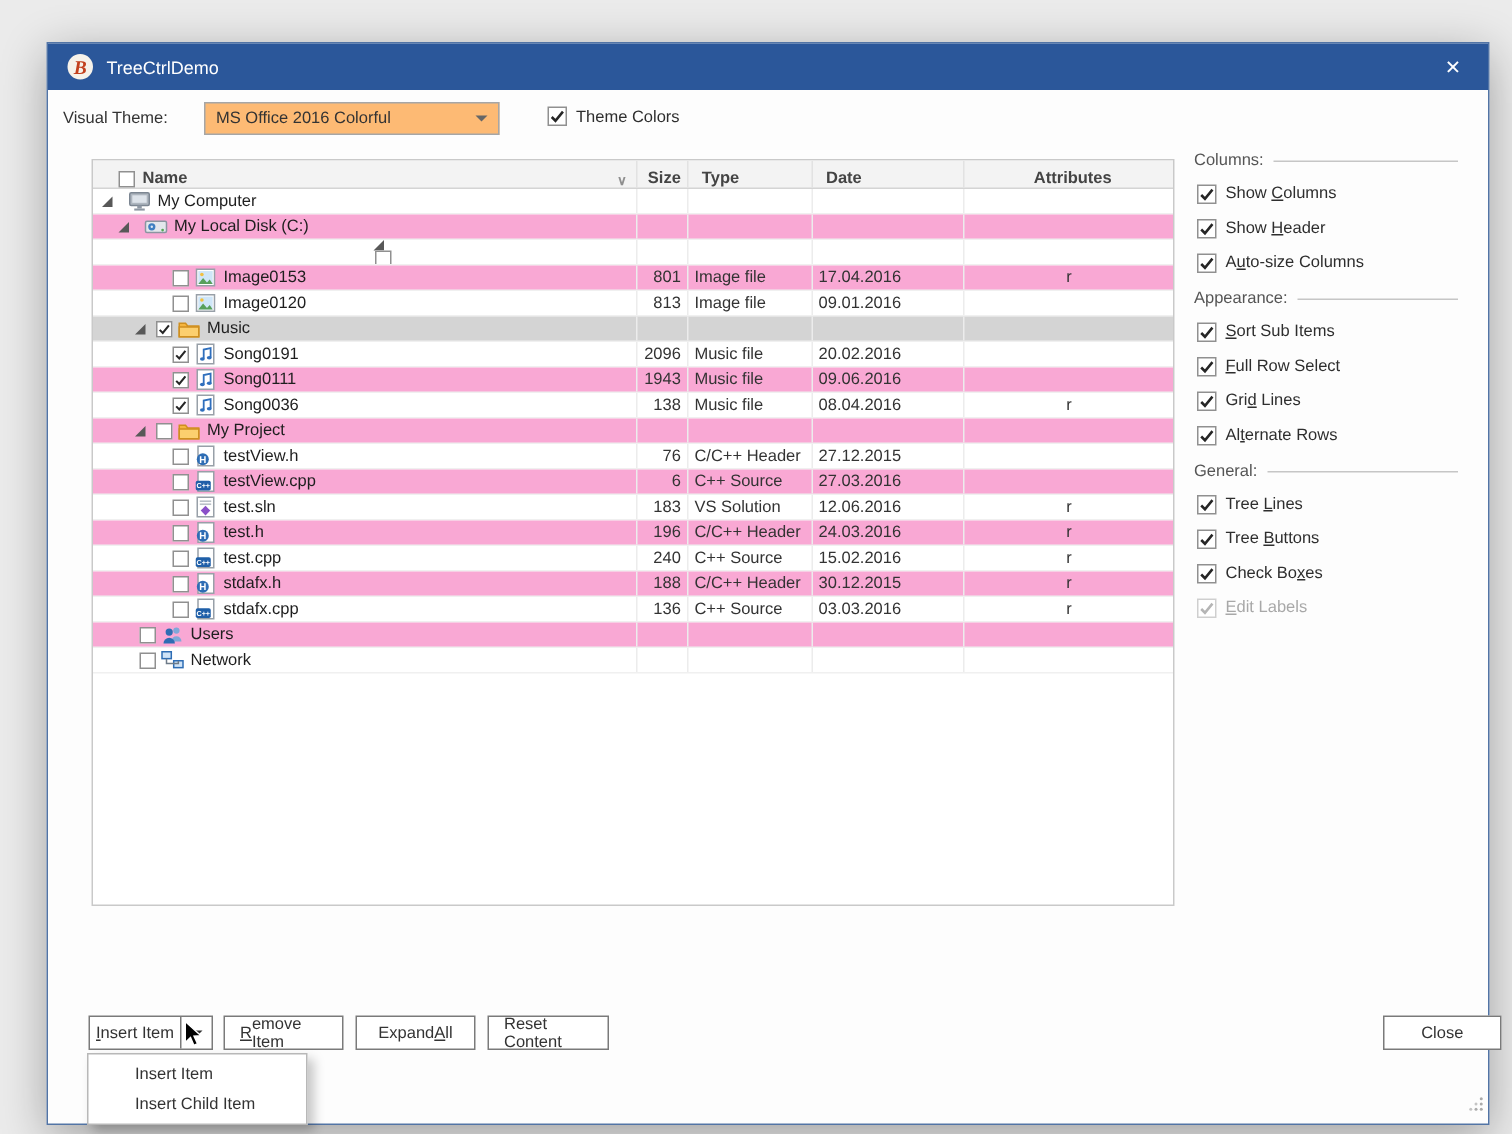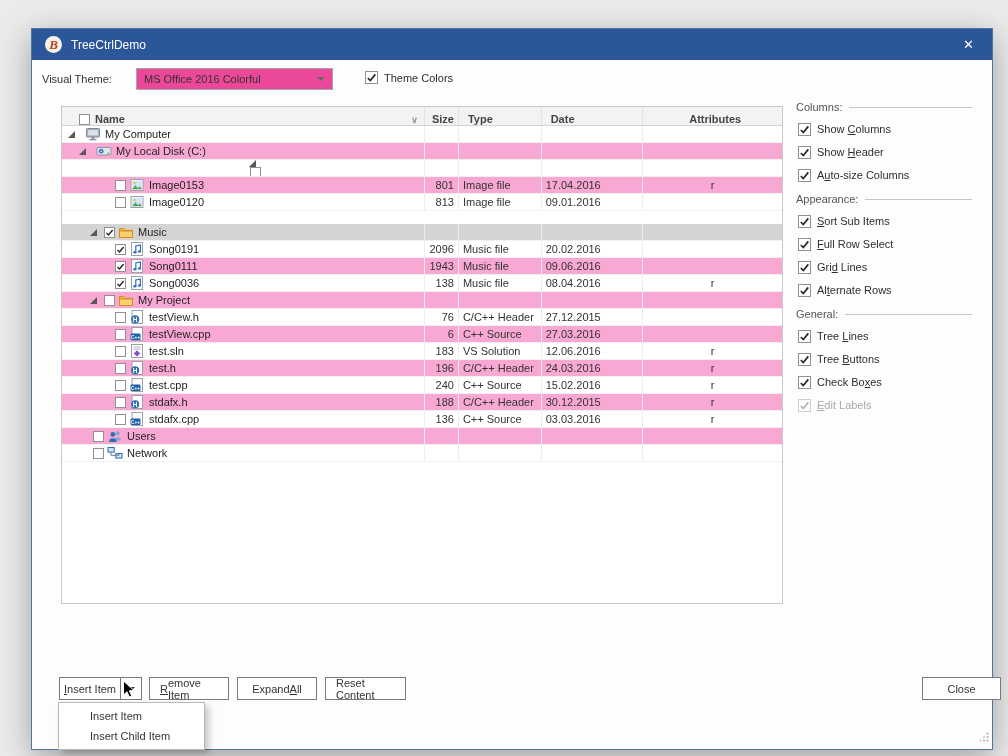--- a/index.html
+++ b/index.html
@@ -11,21 +11,21 @@
             background:#fdfdfd; border:1px solid #5274a5; box-shadow:0 8px 30px rgba(0,0,0,.32); }
 
   .titlebar { height:31px; background:#2b579a; display:flex; align-items:center; padding:0 13px; }
   .logo { width:17px; height:17px; border-radius:50%; background:#f6f2ea; color:#c2401d;
           font:italic bold 13px "Liberation Serif", serif; display:flex; align-items:center; justify-content:center; flex:none; }
   .title { color:#fff; font-size:12px; margin-left:9px; }
   .closex { margin-left:auto; color:#fff; font-size:13px; padding:2px 5px; }
 
   .vt-label { position:absolute; left:10px; top:44px; font-size:11px; color:#333; }
   .combo { position:absolute; left:104px; top:39px; width:197px; height:22px; border:1px solid #a6a6a6;
-           background:#ec4899; display:flex; align-items:center; padding-left:7px; font-size:11px; color:#333; }
+           background:#fdba74; display:flex; align-items:center; padding-left:7px; font-size:11px; color:#333; }
   .combo-arrow { margin-left:auto; margin-right:7px; width:0; height:0;
                  border-left:4px solid transparent; border-right:4px solid transparent; border-top:4px solid #666; }
   .theme-cb { position:absolute; left:333px; top:42px; display:flex; align-items:center; gap:6px; font-size:11px; color:#2e2e2e; }
 
   .cb { width:11px; height:11px; border:1px solid #909090; background:#fff; flex:none;
         display:inline-flex; align-items:center; justify-content:center; }
   .cb13 { width:13px; height:13px; }
 
   .grid { position:absolute; left:29px; top:77px; width:722px; height:498px; border:1px solid #c9c9c9; background:#fff; overflow:hidden; }
   .grid-header { display:flex; height:19px; background:#f3f3f3; border-bottom:1px solid #d4d4d4; }
@@ -210,21 +210,21 @@
                 <path d="M3.2,12.3 l3.2,-4 2.6,3 1.8,-2 2,3 z" fill="#57a05b"></path>
               </svg>
             </span>
             <span class="nlabel">Image0120</span>
           </div>
           <div class="cell c1">813</div>
           <div class="cell c2">Image file</div>
           <div class="cell c3">09.01.2016</div>
           <div class="cell c4"></div>
         </div>
-        <div class="row sel" style="background: rgb(212, 212, 212); margin-top: 13px;">
+        <div class="row sel" style="background: rgb(212, 212, 212);">
           <div class="cell c0" style="padding-left: 28px;">
             <span class="tri">
               <i></i>
             </span>
             <span class="cb">
               <svg width="11" height="11" viewBox="0 0 11 11">
                 <polyline points="1.8,6 4.3,8.5 9.3,2.4" fill="none" stroke="#262626" stroke-width="1.7"></polyline>
               </svg>
             </span>
             <span class="icon">

